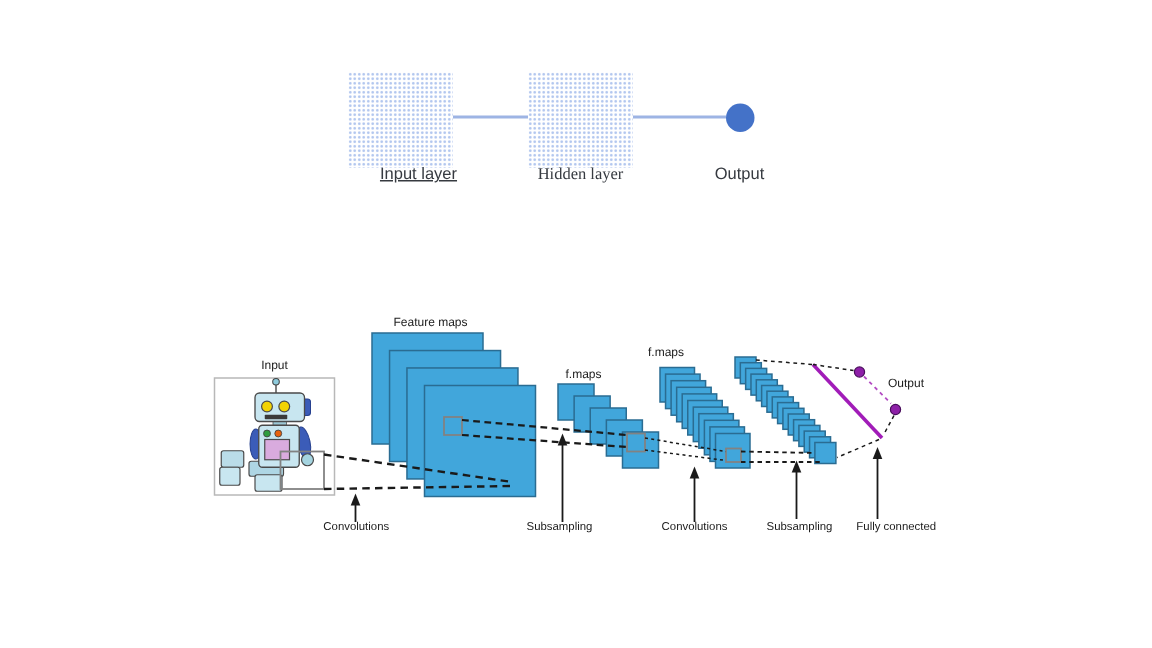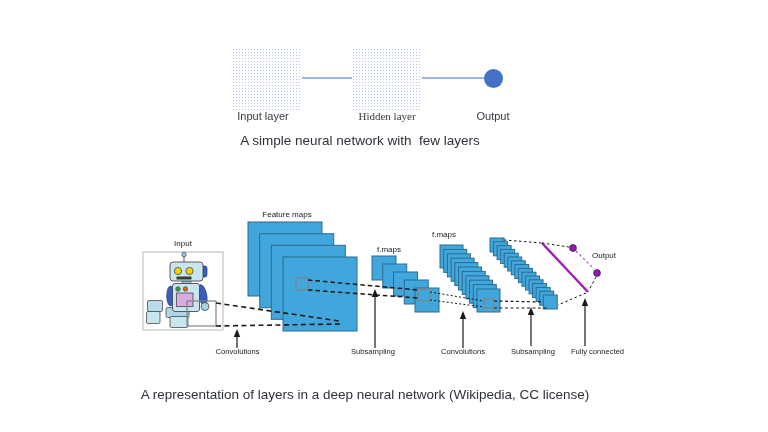--- a/index.html
+++ b/index.html
@@ -10,21 +10,21 @@
         background-image:radial-gradient(circle,#b0c5ee 0.75px,rgba(0,0,0,0) 0.95px);
         background-size:3px 3px;}
   .rect-input{left:232px;top:48px;width:70px;height:64px;}
   .rect-hidden{left:352px;top:48px;width:70px;height:64px;}
   .hline{position:absolute;height:1.5px;background:#9db4e4;}
   .hline1{left:302px;top:77px;width:50px;}
   .hline2{left:422px;top:77px;width:62px;}
   .out-node{position:absolute;left:484px;top:69px;width:19px;height:19px;border-radius:50%;
         background:#4472c8;}
   .nn-label{position:absolute;width:110px;text-align:center;font-size:11px;color:#363a40;}
-  .lbl-input{left:208px;top:110px;}
+  .lbl-input{left:224px;top:110px;text-decoration:underline;}
   .lbl-hidden{left:332px;top:110px;font-family:Liberation Serif, serif;}
   .lbl-output{left:438px;top:110px;}
   .caption{position:absolute;text-align:center;font-size:13.5px;color:#2d3138;white-space:pre-wrap;}
   .caption1{left:60px;top:133px;width:600px;}
   .caption2{left:35px;top:387px;width:660px;}
   
   .cnn{position:absolute;left:130px;top:200px;width:520px;height:165px;}
   .cnn text{font-family:"Liberation Sans","DejaVu Sans",sans-serif;fill:#1b1b1b;}
   .cnn .big-lbl{font-size:8px;}
   .cnn .stage-lbl{font-size:7.6px;}
@@ -39,21 +39,20 @@
 <div class="page">
 
   <div class="dot-rect rect-input"></div>
   <div class="hline hline1"></div>
   <div class="dot-rect rect-hidden"></div>
   <div class="hline hline2"></div>
   <div class="out-node"></div>
   <div class="nn-label lbl-input">Input layer</div>
   <div class="nn-label lbl-hidden">Hidden layer</div>
   <div class="nn-label lbl-output">Output</div>
-  <div class="caption caption1">A simple neural network with  few layers</div>
 
   <svg class="cnn" viewBox="0 0 520 165">
 
     <g>
       <rect x="13" y="52" width="80" height="78" fill="#ffffff" stroke="#b8b8b8" stroke-width="1"></rect>
       <g>
         <line x1="54" y1="56" x2="54" y2="62" stroke="#555" stroke-width="1"></line>
         <circle cx="54" cy="54.5" r="2.2" fill="#8ecbdc" stroke="#444" stroke-width="0.7"></circle>
         <ellipse cx="40.5" cy="96" rx="3.8" ry="10" fill="#3b5cb8" stroke="#26408f" stroke-width="0.7"></ellipse>
         <ellipse cx="72.5" cy="95" rx="4.2" ry="10.5" transform="rotate(-12 72.5 95)" fill="#3b5cb8" stroke="#26408f" stroke-width="0.7"></ellipse>
@@ -166,14 +165,13 @@
       <polygon points="455,98 451.8,106 458.2,106" fill="#1a1a1a"></polygon>
     </g>
 
     <text x="107.5" y="153.5" text-anchor="middle" class="stage-lbl">Convolutions</text>
     <text x="243" y="153.5" text-anchor="middle" class="stage-lbl">Subsampling</text>
     <text x="333" y="153.5" text-anchor="middle" class="stage-lbl">Convolutions</text>
     <text x="403" y="153.5" text-anchor="middle" class="stage-lbl">Subsampling</text>
     <text x="467.5" y="153.5" text-anchor="middle" class="stage-lbl">Fully connected</text>
   </svg>
 
-  <div class="caption caption2">A representation of layers in a deep neural network (Wikipedia, CC license)</div>
 </div>
 
 </body></html>

